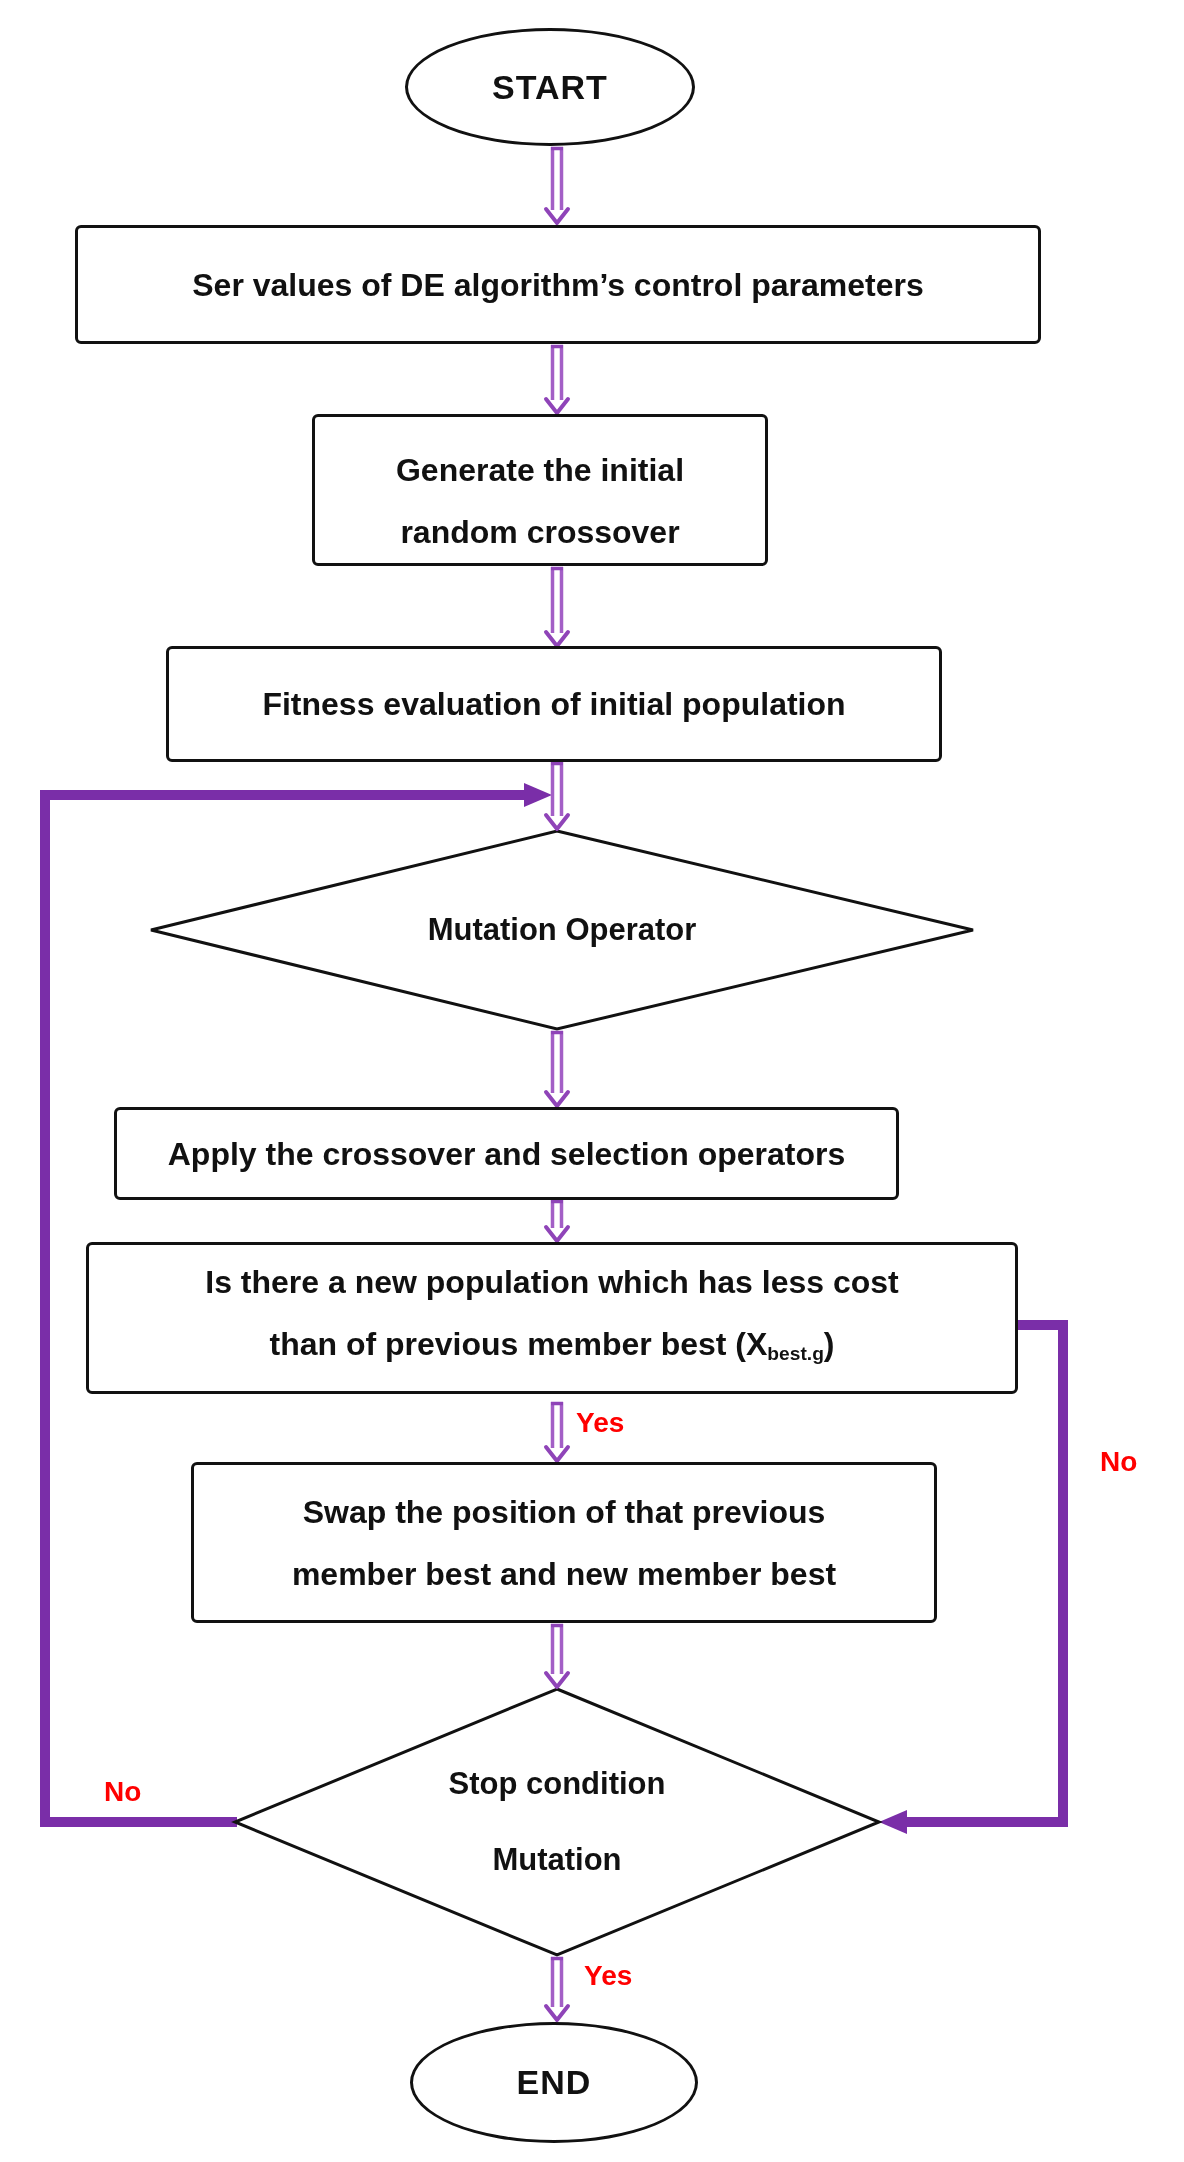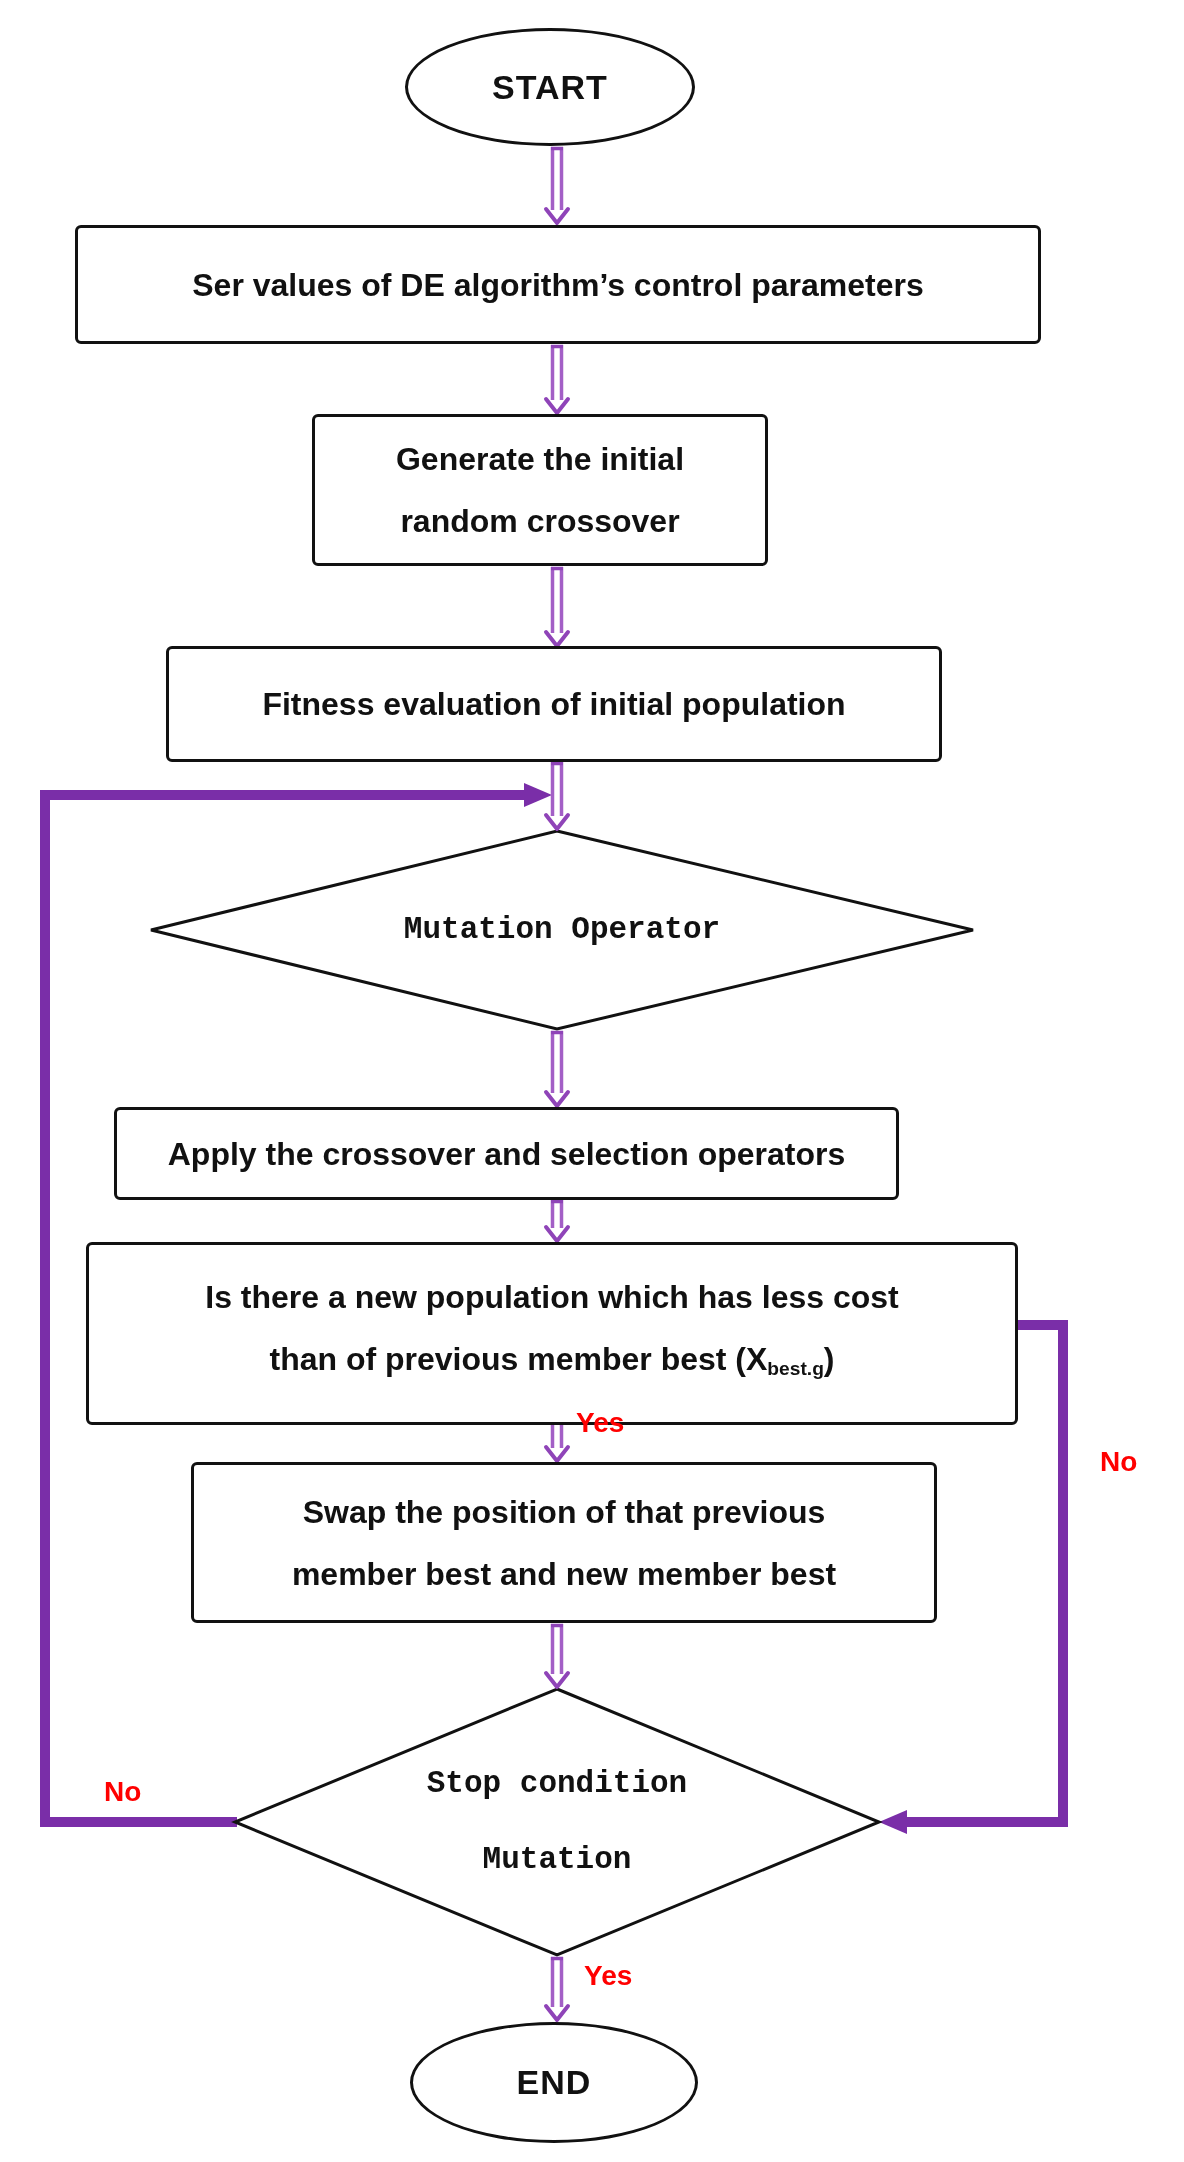--- a/index.html
+++ b/index.html
@@ -16,21 +16,21 @@
     position:absolute;z-index:2;box-sizing:border-box;background:#fff;
     border:3.5px solid var(--shape-border);
     display:flex;flex-direction:column;align-items:center;justify-content:center;
     text-align:center;font-weight:700;
   }
   .terminator{border-radius:50%;font-size:34px;font-weight:800;letter-spacing:1px;}
   .box{border-radius:6px;font-size:32px;}
   .box .line{line-height:62px;white-space:nowrap;}
   .diamond-label{
     position:absolute;z-index:2;display:flex;flex-direction:column;align-items:center;
-    justify-content:center;text-align:center;font-weight:700;font-size:31px;background:transparent;font-family:Liberation Mono, monospace;
+    justify-content:center;text-align:center;font-weight:700;font-size:31px;background:transparent;
   }
   .diamond-label .line{line-height:76px;white-space:nowrap;}
   .edge-label{
     position:absolute;z-index:3;color:var(--label);font-weight:800;font-size:28px;white-space:nowrap;
   }
   sub{font-size:0.60em;vertical-align:-0.28em;font-weight:700;}
 </style>
 </head>
 <body>
 
@@ -104,38 +104,38 @@
   </svg>
 
   <div class="shape terminator" style="left:405px;top:28px;width:290px;height:118px;">
     <div>START</div>
   </div>
 
   <div class="shape box" style="left:75px;top:225px;width:966px;height:119px;">
     <div class="line">Ser values of DE algorithm’s control parameters</div>
   </div>
 
-  <div class="shape box" style="left:312px;top:414px;width:456px;height:152px;">
+  <div class="shape box" style="left:312px;top:414px;width:456px;height:152px;justify-content:flex-end;">
     <div class="line">Generate the initial</div>
     <div class="line">random crossover</div>
   </div>
 
   <div class="shape box" style="left:166px;top:646px;width:776px;height:116px;">
     <div class="line">Fitness evaluation of initial population</div>
   </div>
 
   <div class="diamond-label" style="left:151px;top:831px;width:822px;height:198px;">
     <div class="line">Mutation Operator</div>
   </div>
 
   <div class="shape box" style="left:114px;top:1107px;width:785px;height:93px;">
     <div class="line">Apply the crossover and selection operators</div>
   </div>
 
-  <div class="shape box" style="left:86px;top:1242px;width:932px;height:183px;">
+  <div class="shape box" style="left:86px;top:1242px;width:932px;height:152px;">
     <div class="line">Is there a new population which has less cost</div>
     <div class="line"><span>than of previous member best (X</span><sub>best.g</sub><span>)</span></div>
   </div>
 
   <div class="shape box" style="left:191px;top:1462px;width:746px;height:161px;">
     <div class="line">Swap the position of that previous</div>
     <div class="line">member best and new member best</div>
   </div>
 
   <div class="diamond-label" style="left:235px;top:1689px;width:644px;height:266px;">

